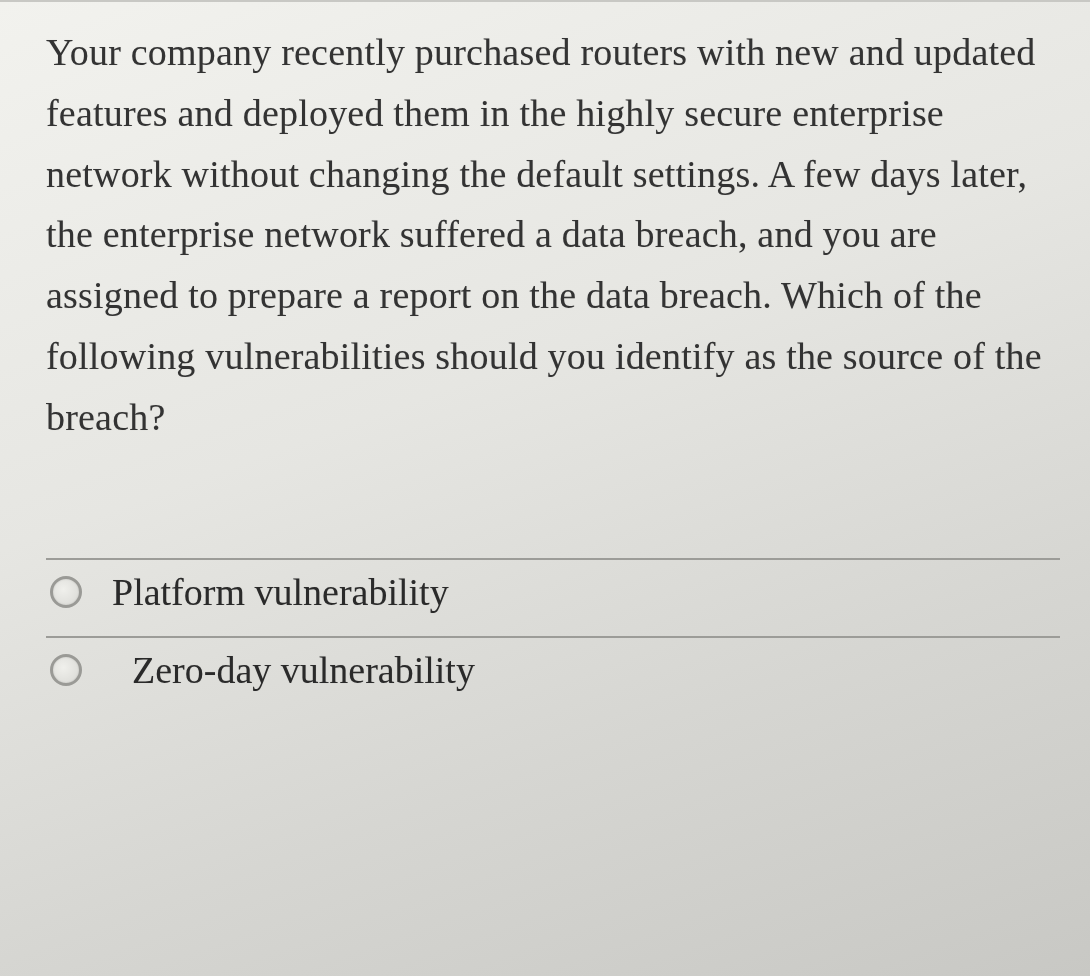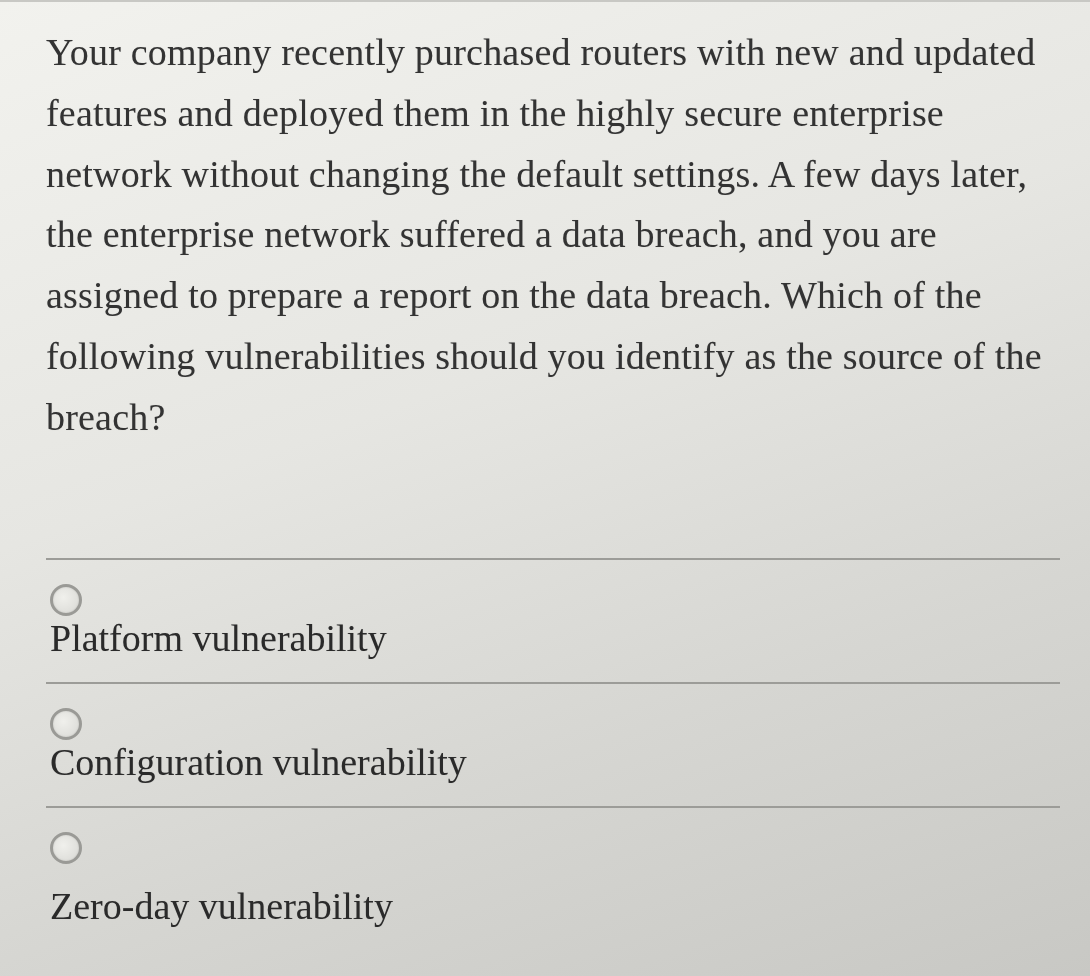--- a/index.html
+++ b/index.html
@@ -25,24 +25,24 @@
     color: #333333;
     margin: 0 0 110px 0;
     letter-spacing: 0.2px;
     text-shadow: 0 0 1px rgba(0,0,0,0.15);
   }
   .options {
     margin-top: 40px;
   }
   .option {
     display: flex;
+    align-items: center;
     border-top: 2px solid #9c9c98;
-    padding: 24px 0 22px 4px;
+    padding: 10px 0 22px 4px;
     cursor: pointer;
-    flex-direction: column;
   }
   .option:last-child {
     border-bottom: none;
     gap: 20px;
   }
   .radio {
     width: 26px;
     height: 26px;
     border: 3px solid #9a9a96;
     border-radius: 50%;
@@ -64,24 +64,20 @@
 <div class="page">
   <p class="question">Your company recently purchased routers with new and updated features and deployed them in the highly secure enterprise network without changing the default settings. A few days later, the enterprise network suffered a data breach, and you are assigned to prepare a report on the data breach. Which of the following vulnerabilities should you identify as the source of the breach?</p>
 
   <div class="options">
 
     <div class="option">
       <span class="radio"></span>
       <span class="option-label">Platform vulnerability</span>
     </div>
 
-    <div class="option">
-      <span class="radio"></span>
-      <span class="option-label">Configuration vulnerability</span>
-    </div>
 
 
     <div class="option">
       <span class="radio"></span>
       <span class="option-label">Zero-day vulnerability</span>
     </div>
 
   </div>
 </div>
 

